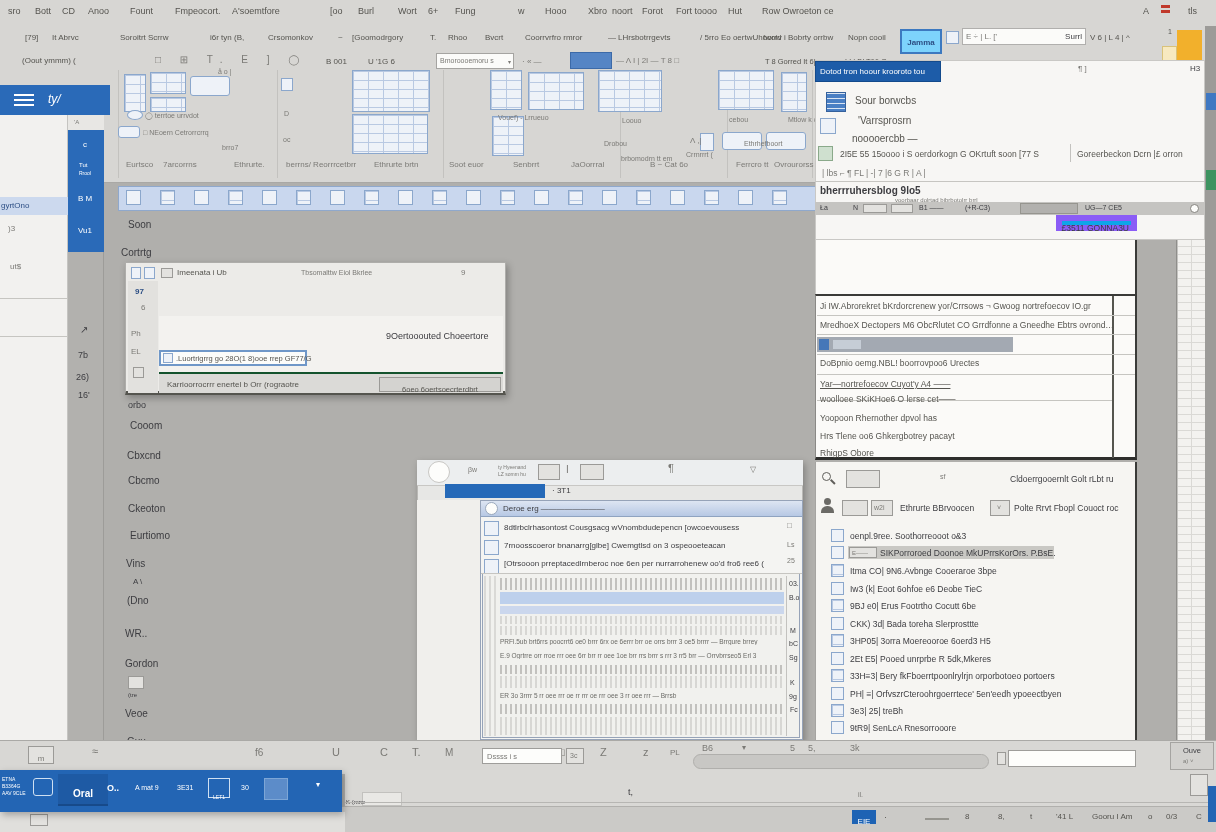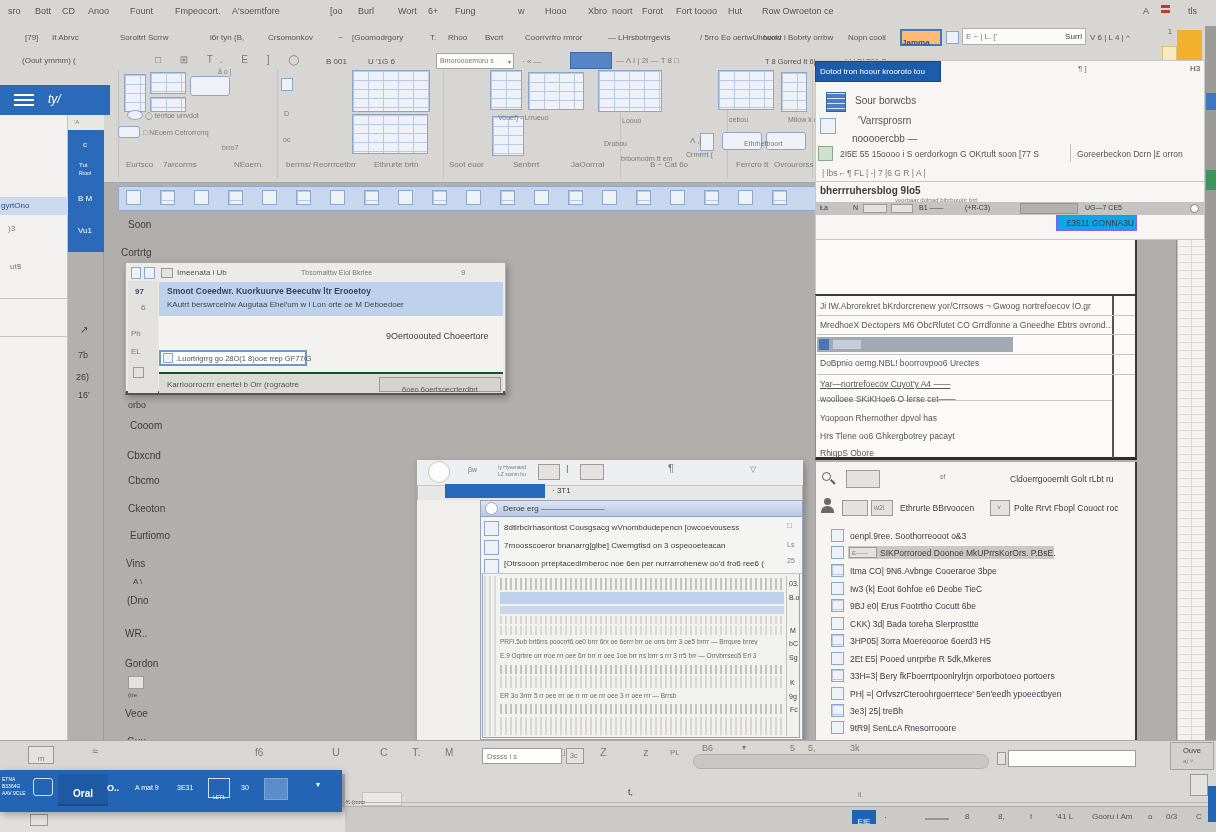--- a/index.html
+++ b/index.html
@@ -72,21 +72,21 @@
   <span class="a tx f8" style="left:352px;top:33px">[Goomodrgory</span>
   <span class="a tx f8" style="left:430px;top:33px">T.</span>
   <span class="a tx f8" style="left:448px;top:33px">Rhoo</span>
   <span class="a tx f8" style="left:485px;top:33px">Bvcrt</span>
   <span class="a tx f8" style="left:525px;top:33px">Coorrvrfro rmror</span>
   <span class="a tx f8" style="left:608px;top:33px">—</span>
   <span class="a tx f8" style="left:618px;top:33px">LHrsbotrrgevts</span>
   <span class="a tx f8" style="left:700px;top:33px">/ 5rro Eo oertwUhoorrd</span>
   <span class="a tx f8" style="left:763px;top:33px">fwotv i Bobrty orrbw</span>
   <span class="a tx f8" style="left:848px;top:33px">Nopn cooil</span>
-  <div class="a" style="left:900px;top:29px;width:42px;height:17px;background:#fdba74;border:2px solid #3c79c0;text-align:left">
+  <div class="a" style="left:900px;top:29px;width:42px;height:25px;background:#7dd3fc;border:2px solid #3c79c0;text-align:center">
     <span class="tx f8 bl b">Jamma</span>
   </div>
   <div class="a ib" style="left:946px;top:31px;width:13px;height:13px"></div>
   <div class="a" style="left:962px;top:28px;width:124px;height:17px;background:#fbfbf9;border:1px solid #b0afad">
     <span class="tx f8 lt" style="position:absolute;left:3px;top:3px">E   ÷   | L.        ['</span>
     <span class="tx f8 dk" style="position:absolute;right:3px;top:3px">Surrl</span>
   </div>
   <span class="a tx f8" style="left:1090px;top:33px">V 6 | L 4 | ^</span>
   <span class="a tx f7" style="left:1168px;top:28px">1</span>
   <div class="a" style="left:1177px;top:30px;width:25px;height:32px;background:var(--yellow,#f2b02c)"></div>
@@ -143,21 +143,21 @@
   <span class="a tx f7 lt" style="left:729px;top:116px">cebou</span>
   <span class="a tx f7 lt" style="left:788px;top:116px">Mtlow k orturrgtew</span>
   <span class="a tx f7 lt" style="left:604px;top:140px">Drobou</span>
   <span class="a tx f7 lt" style="left:621px;top:155px">brbomodrn tt em</span>
   <span class="a tx f7 lt" style="left:686px;top:151px">Crrnrrrt (</span>
   <span class="a tx f7 lt" style="left:744px;top:140px">Ethrhefboort</span>
   <span class="a tx f8 lt" style="left:690px;top:136px">Λ ,|</span>
 
   <span class="a tx f8 lt" style="left:126px;top:160px">Eurtsco</span>
   <span class="a tx f8 lt" style="left:163px;top:160px">7arcorrns</span>
-  <span class="a tx f8 lt" style="left:234px;top:160px">NEoern.</span>
+  <span class="a tx f8 lt" style="left:234px;top:160px">Ethrurte.</span>
   <span class="a tx f8 lt" style="left:286px;top:160px">berrns/ Reorrrcetbrr</span>
   <span class="a tx f8 lt" style="left:374px;top:160px">Ethrurte brtn</span>
   <span class="a tx f8 lt" style="left:449px;top:160px">Soot euor</span>
   <span class="a tx f8 lt" style="left:513px;top:160px">Senbrrt</span>
   <span class="a tx f8 lt" style="left:571px;top:160px">JaOorrral</span>
   <span class="a tx f8 lt" style="left:650px;top:160px">B ~ Cat 6o</span>
   <span class="a tx f8 lt" style="left:736px;top:160px">Ferrcro tt</span>
   <span class="a tx f8 lt" style="left:774px;top:160px">Ovrourorss</span>
 
   <div class="a" style="left:118px;top:186px;width:700px;height:25px;background:#c9d7ee;border:1px solid #8fa8cc"></div>
@@ -237,24 +237,20 @@
     <div class="gb" style="position:absolute;left:35px;top:5px;width:12px;height:10px"></div>
     <span class="tx f8" style="position:absolute;left:51px;top:5px">Imeenata i Ub</span>
     <span class="tx f7 lt" style="position:absolute;left:175px;top:6px">Tbsomalttw Eiol Bkrlee</span>
     <span class="tx f8 lt" style="position:absolute;left:335px;top:5px">9</span>
     <div class="a" style="left:2px;top:18px;width:30px;height:112px;background:#e2e1de">
       <span class="tx f8 bl b" style="position:absolute;left:7px;top:6px">97</span>
       <span class="tx f8 lt" style="position:absolute;left:13px;top:22px">6</span>
       <span class="tx f8 lt" style="position:absolute;left:3px;top:48px">Ph</span>
       <span class="tx f8 lt" style="position:absolute;left:3px;top:66px">EL</span>
       <div class="gb" style="position:absolute;left:5px;top:86px;width:11px;height:11px"></div>
-    </div>
-    <div class="a" style="left:33px;top:19px;width:344px;height:34px;background:var(--sel,#bdd0ec)">
-      <span class="tx f85 b" style="position:absolute;left:8px;top:4px;color:#3c4654">Smoot Coeedwr. Kuorkuurve Beecutw      ltr Erooetoy</span>
-      <span class="tx f8" style="position:absolute;left:8px;top:18px;color:#3c4654">KAutrt berswrcelrlw Augutaa Ehel'um   w   i Lon orte oe M Deboedoer</span>
     </div>
     <div class="a" style="left:33px;top:53px;width:344px;height:56px;background:#f3f2ef">
       <span class="tx f9 dk" style="position:absolute;left:227px;top:15px">9Oertooouted Choeertore</span>
       <div style="position:absolute;left:0px;top:34px;width:148px;height:16px;background:#fcfcfa;border:2px solid #6f97c8">
         <div class="ib" style="position:absolute;left:2px;top:1px;width:10px;height:10px"></div>
         <span class="tx f75" style="position:absolute;left:15px;top:2px">.Luortrigrrg   go 28O(1 8)ooe rrep GF77/G</span>
       </div>
     </div>
     <div class="a" style="left:33px;top:109px;width:344px;height:21px;background:#dbdad7;border-top:2px solid #14532d">
       <span class="tx f8" style="position:absolute;left:8px;top:6px">Karrioorrocrrr enertel b Orr (rograotre</span>
@@ -349,21 +345,21 @@
     <span class="tx f7 dk" style="position:absolute;left:5px;top:2px">Ła</span>
     <span class="tx f7 dk" style="position:absolute;left:38px;top:2px">N</span>
     <div class="gb" style="position:absolute;left:48px;top:2px;width:24px;height:9px"></div>
     <div class="gb" style="position:absolute;left:76px;top:2px;width:22px;height:9px"></div>
     <span class="tx f7 dk" style="position:absolute;left:104px;top:2px">B1 ——</span>
     <span class="tx f7 dk" style="position:absolute;left:150px;top:2px">(+R-C3)</span>
     <div style="position:absolute;left:205px;top:1px;width:58px;height:11px;background:#b2b1ae;border:1px solid #96958f"></div>
     <span class="tx f7 dk" style="position:absolute;left:270px;top:2px">UG—7 CE5</span>
     <div style="position:absolute;left:375px;top:2px;width:9px;height:9px;border-radius:50%;border:1px solid #85847f;background:#fdfdfb"></div>
   </div>
-  <div class="a" style="left:1056px;top:215px;width:81px;height:16px;background:#0ea5e9;border:1px solid #8b5cf6">
+  <div class="a" style="left:1056px;top:215px;width:81px;height:16px;background:#0ea5e9;border:6px solid #8b5cf6">
     <span class="tx f85 dk" style="position:absolute;right:2px;top:2px">£3511 GONNA3U</span>
   </div>
   <div class="a" style="left:815px;top:240px;width:322px;height:54px;background:#fbfaf8;border-left:1px solid #c9c8c5;border-right:2px solid #3a3a38"></div>
 
   <div class="a" style="left:815px;top:61px;width:126px;height:21px;background:var(--popup,#1d5ca8);border:1px solid #134a8c">
     <span class="tx f8 wh" style="position:absolute;left:4px;top:5px">Dotod tron hoour krooroto tou</span>
   </div>
 
   <div class="a" style="left:815px;top:294px;width:322px;height:166px;background:#fbfaf8;border-top:2px solid #3a3a38;border-bottom:3px solid #2e2e2c;border-right:2px solid #3a3a38;border-left:1px solid #8a8986"></div>
   <div class="a" style="left:1112px;top:296px;width:2px;height:162px;background:#55554f"></div>

